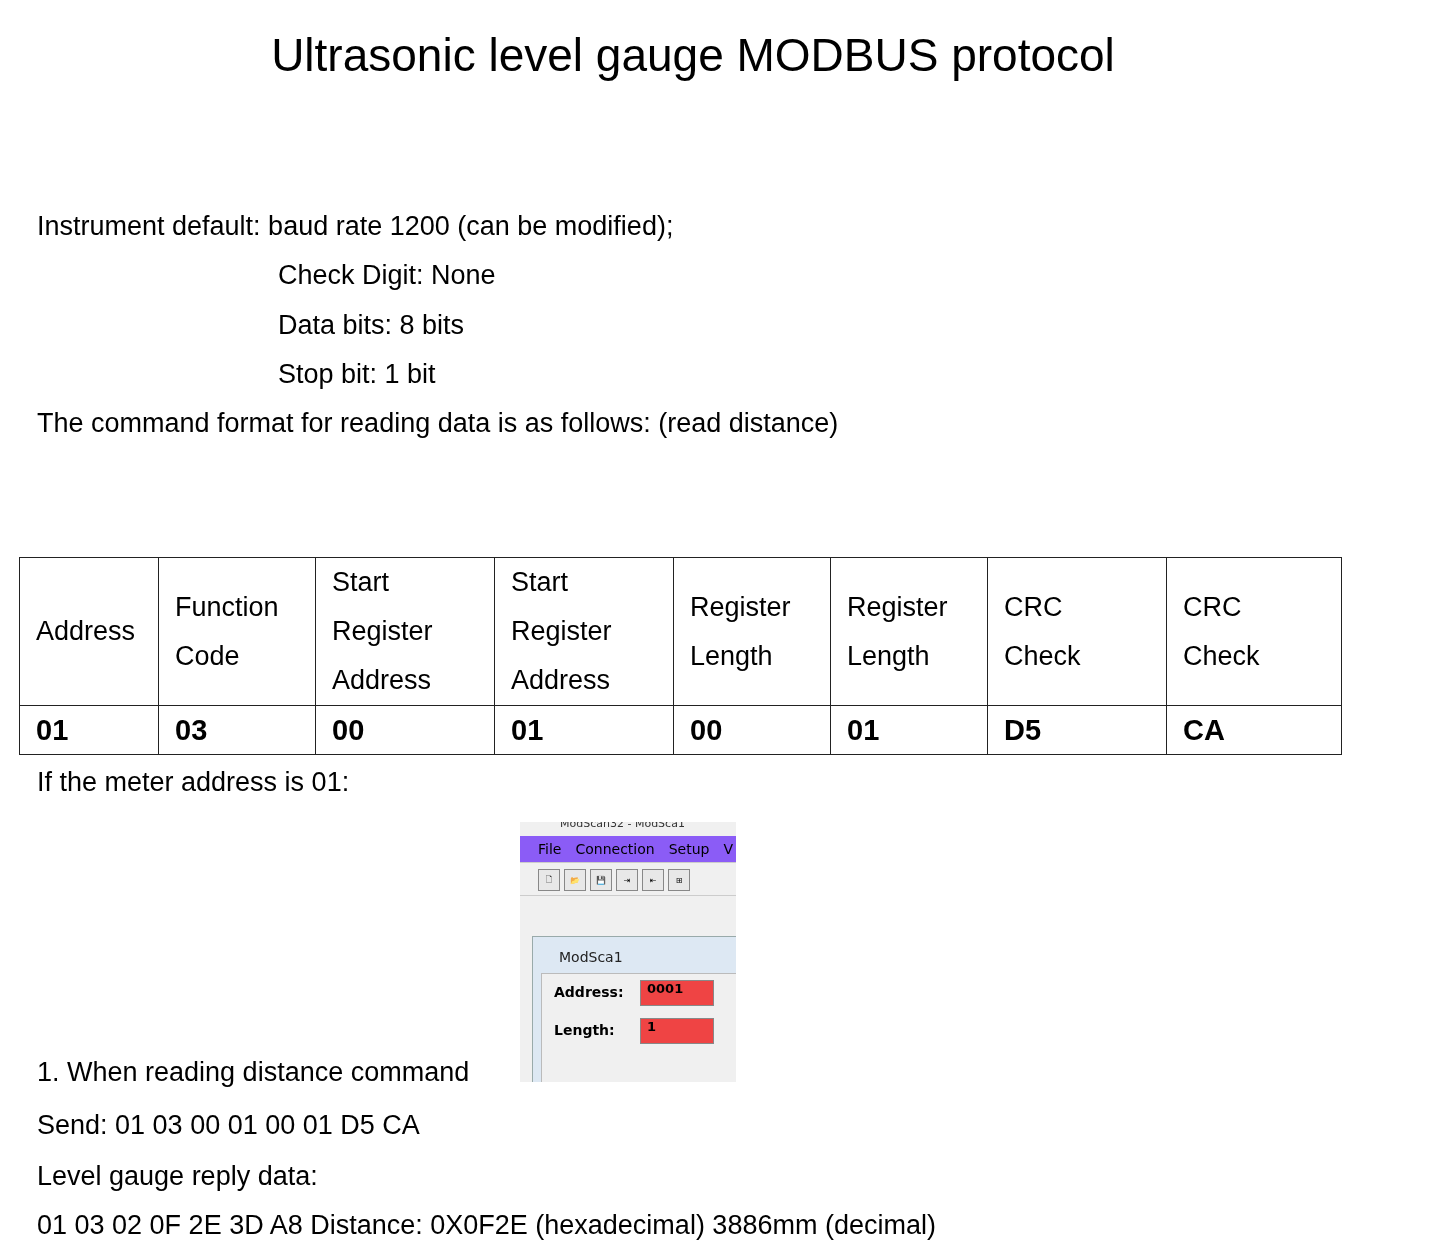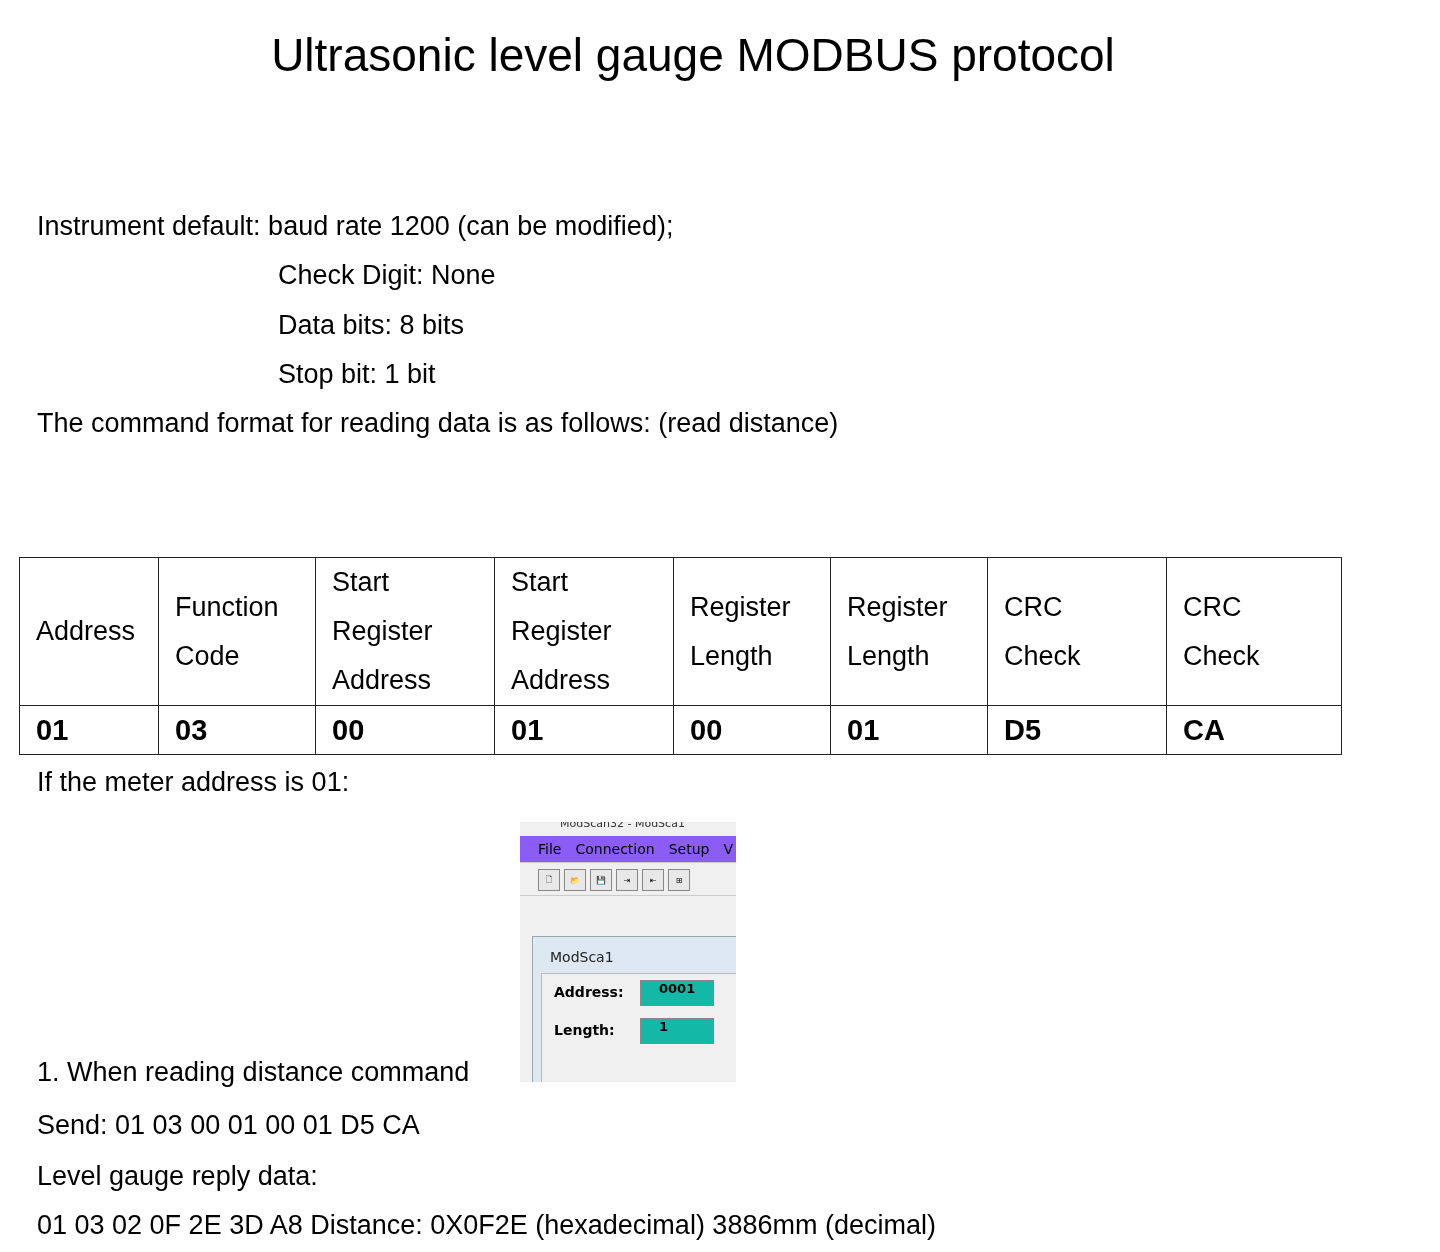--- a/index.html
+++ b/index.html
@@ -9,24 +9,24 @@
     table.proto { position: absolute; left: 19px; top: 557px; border-collapse: collapse; font-size: 27px; }
     table.proto td { border: 1.5px solid #222; vertical-align: middle; padding: 0 0 0 16px; }
     table.proto tr.hdr td { height: 147px; line-height: 49px; }
     table.proto tr.val td { height: 48px; font-weight: bold; font-size: 29px; }
     .shot { position: absolute; left: 520px; top: 822px; width: 216px; height: 260px; background: #f0f0f0; overflow: hidden; font-family: "DejaVu Sans", sans-serif; }
     .shot .tbar { height: 14px; font-size: 11px; color: #333; padding-left: 40px; line-height: 4px; overflow: hidden; }
     .shot .menu { display: flex; gap: 14px; font-size: 14px; padding-left: 18px; height: 26px; line-height: 26px; background: #8b5cf6; border-bottom: 1px solid #ccc; }
     .shot .tools { display: flex; gap: 4px; padding: 6px 0 0 18px; height: 26px; border-bottom: 1px solid #ccc; }
     .shot .tool { width: 20px; height: 20px; border: 1px solid #888; background: #e8e8e8; font-size: 8px; display:flex; align-items:center; justify-content:center; }
     .shot .win { position: absolute; left: 12px; top: 114px; width: 210px; height: 150px; background: #dde8f3; border: 1px solid #9aa; }
-    .shot .win .wtitle { font-size: 14px; padding: 12px 0 0 17px; color: #222; }
+    .shot .win .wtitle { font-size: 14px; padding: 12px 0 0 26px; color: #222; }
     .shot .win .body { position: absolute; left: 8px; top: 36px; right: 0; bottom: 0; background: #f0f0f0; border: 1px solid #bbb; }
     .shot .row { position: absolute; left: 12px; font-size: 14px; font-weight: bold; }
-    .shot .fld { position: absolute; left: 98px; width: 74px; height: 26px; background: #14b8a6; border: 1px solid #888; font-size: 13px; font-weight: bold; padding-left: 18px; box-sizing: border-box; }
+    .shot .fld { position: absolute; left: 98px; width: 74px; height: 26px; background: #ef4444; border: 1px solid #888; font-size: 13px; font-weight: bold; padding-left: 6px; box-sizing: border-box; }
   </style>
 </head>
 <body>
 
 <div class="title">Ultrasonic level gauge MODBUS protocol</div>
 
 <div class="line" style="left:37px;top:211px;">Instrument default: baud rate 1200 (can be modified);</div>
 <div class="line" style="left:278px;top:260px;">Check Digit: None</div>
 <div class="line" style="left:278px;top:310px;">Data bits: 8 bits</div>
 <div class="line" style="left:278px;top:359px;">Stop bit: 1 bit</div>

